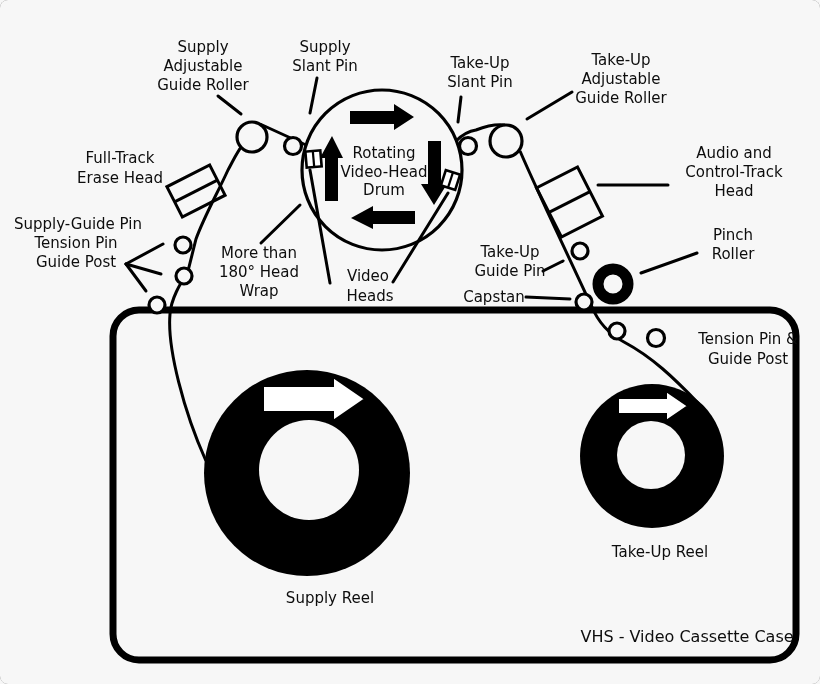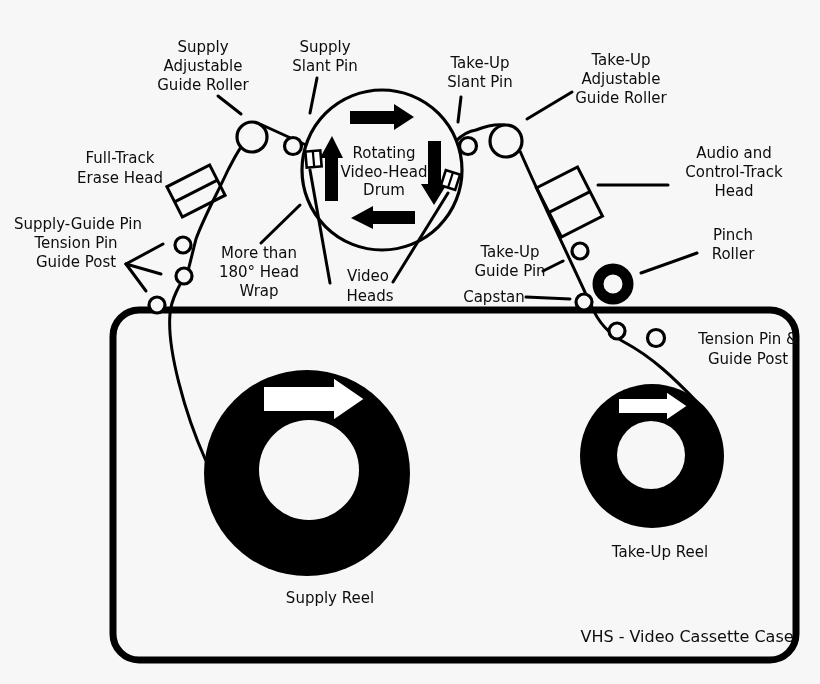--- a/index.html
+++ b/index.html
@@ -2,20 +2,21 @@
 <html><head>
 <meta charset="utf-8">
 <style>
   html, body { margin: 0; padding: 0; background: #f7f7f7; }
   .stage {
     position: relative;
     width: 820px; height: 684px;
     background: #737373;
     font-family: "DejaVu Sans", "Liberation Sans", sans-serif;
     overflow: hidden;
+    border-radius: 8px;
   }
   svg text {
     font-family: "DejaVu Sans", "Liberation Sans", sans-serif;
     font-size: 15px;
     fill: #0d0d0d;
   }
   svg text.title { font-size: 16px; }
 </style>
 </head>
 <body>

